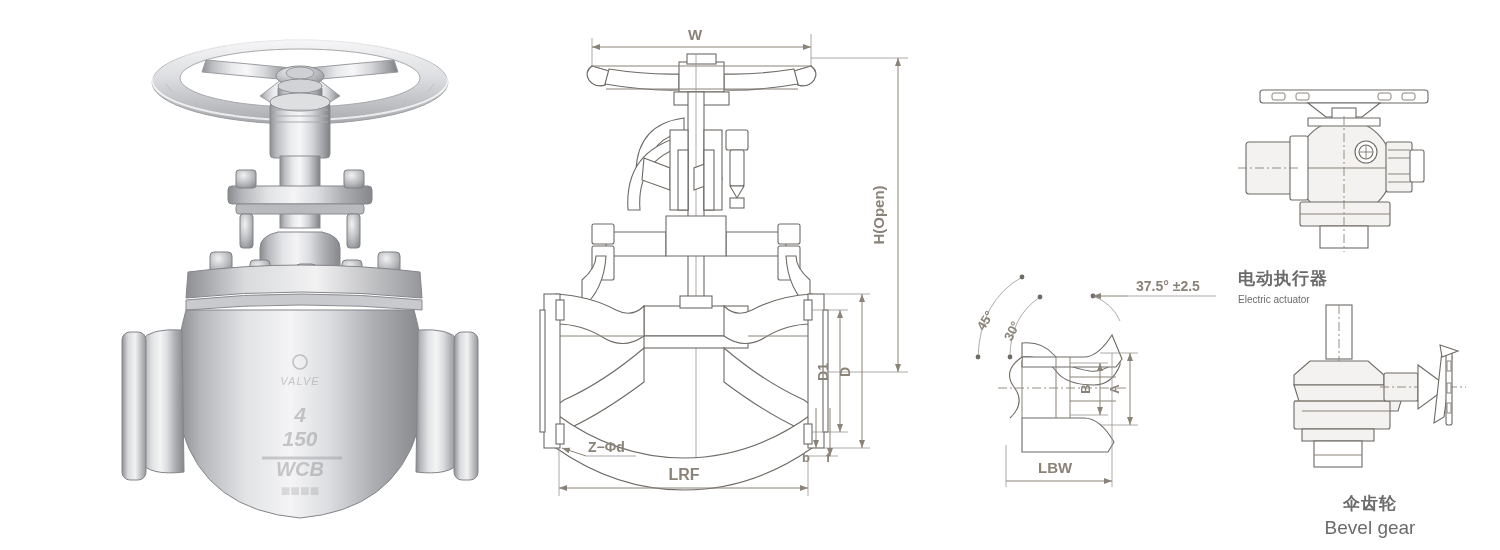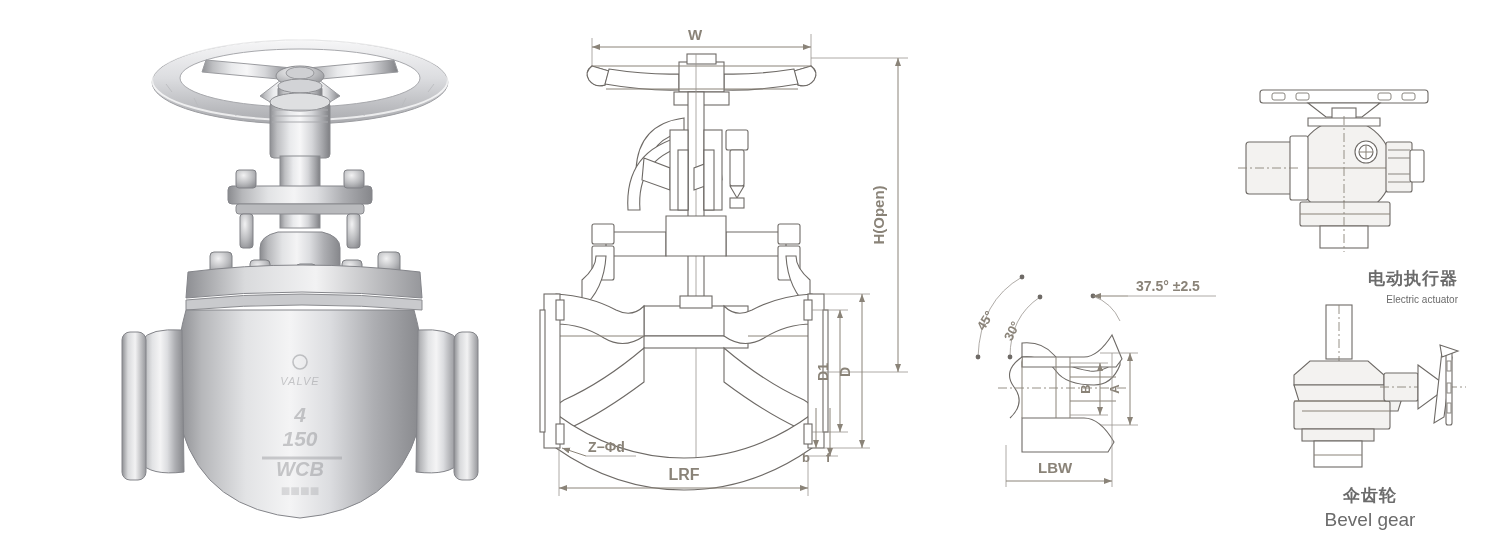--- a/index.html
+++ b/index.html
@@ -428,21 +428,21 @@
     </g>
   </g>
 
   <g>
     <rect class="objf" x="62" y="122" width="90" height="24" rx="2"></rect>
     <line class="ln" x1="62" y1="134" x2="152" y2="134"></line>
     <rect class="obj" x="82" y="146" width="48" height="22" fill="#f2f1ef"></rect>
     <line class="ctr" x1="106" y1="120" x2="106" y2="172"></line>
   </g>
 </svg>
-<div style="text-align:right;margin-top:2px;">
+<div style="text-align:left;margin-top:2px;">
   <div class="cnlabel" style="font-size:17px;letter-spacing:1px;">电动执行器</div>
   <div class="enlabel" style="font-size:10px;margin-top:4px;">Electric actuator</div>
 </div>
 </div>
 
 <div class="panel" style="left:1270px;top:305px;width:200px;height:175px;">
 <svg width="200" height="175" viewBox="0 0 200 175">
 
   <g>
     <rect class="obj" x="56" y="0" width="26" height="54" fill="#fff"></rect>
@@ -473,17 +473,17 @@
     </g>
     <path class="obj" d="M170 40 l18 6 l-16 6 z" fill="#6e6a66"></path>
   </g>
 
   <g>
     <rect class="objf" x="32" y="124" width="72" height="12"></rect>
     <rect class="obj" x="44" y="136" width="48" height="26" fill="#f4f4f3"></rect>
     <line class="ln" x1="44" y1="150" x2="92" y2="150"></line>
   </g>
 </svg>
-<div style="text-align:center;margin-top:4px;">
+<div style="text-align:center;margin-top:12px;">
   <div class="cnlabel" style="font-size:17px;letter-spacing:1px;">伞齿轮</div>
   <div class="enlabel" style="font-size:19px;margin-top:2px;">Bevel gear</div>
 </div>
 </div>
 
 </body></html>

